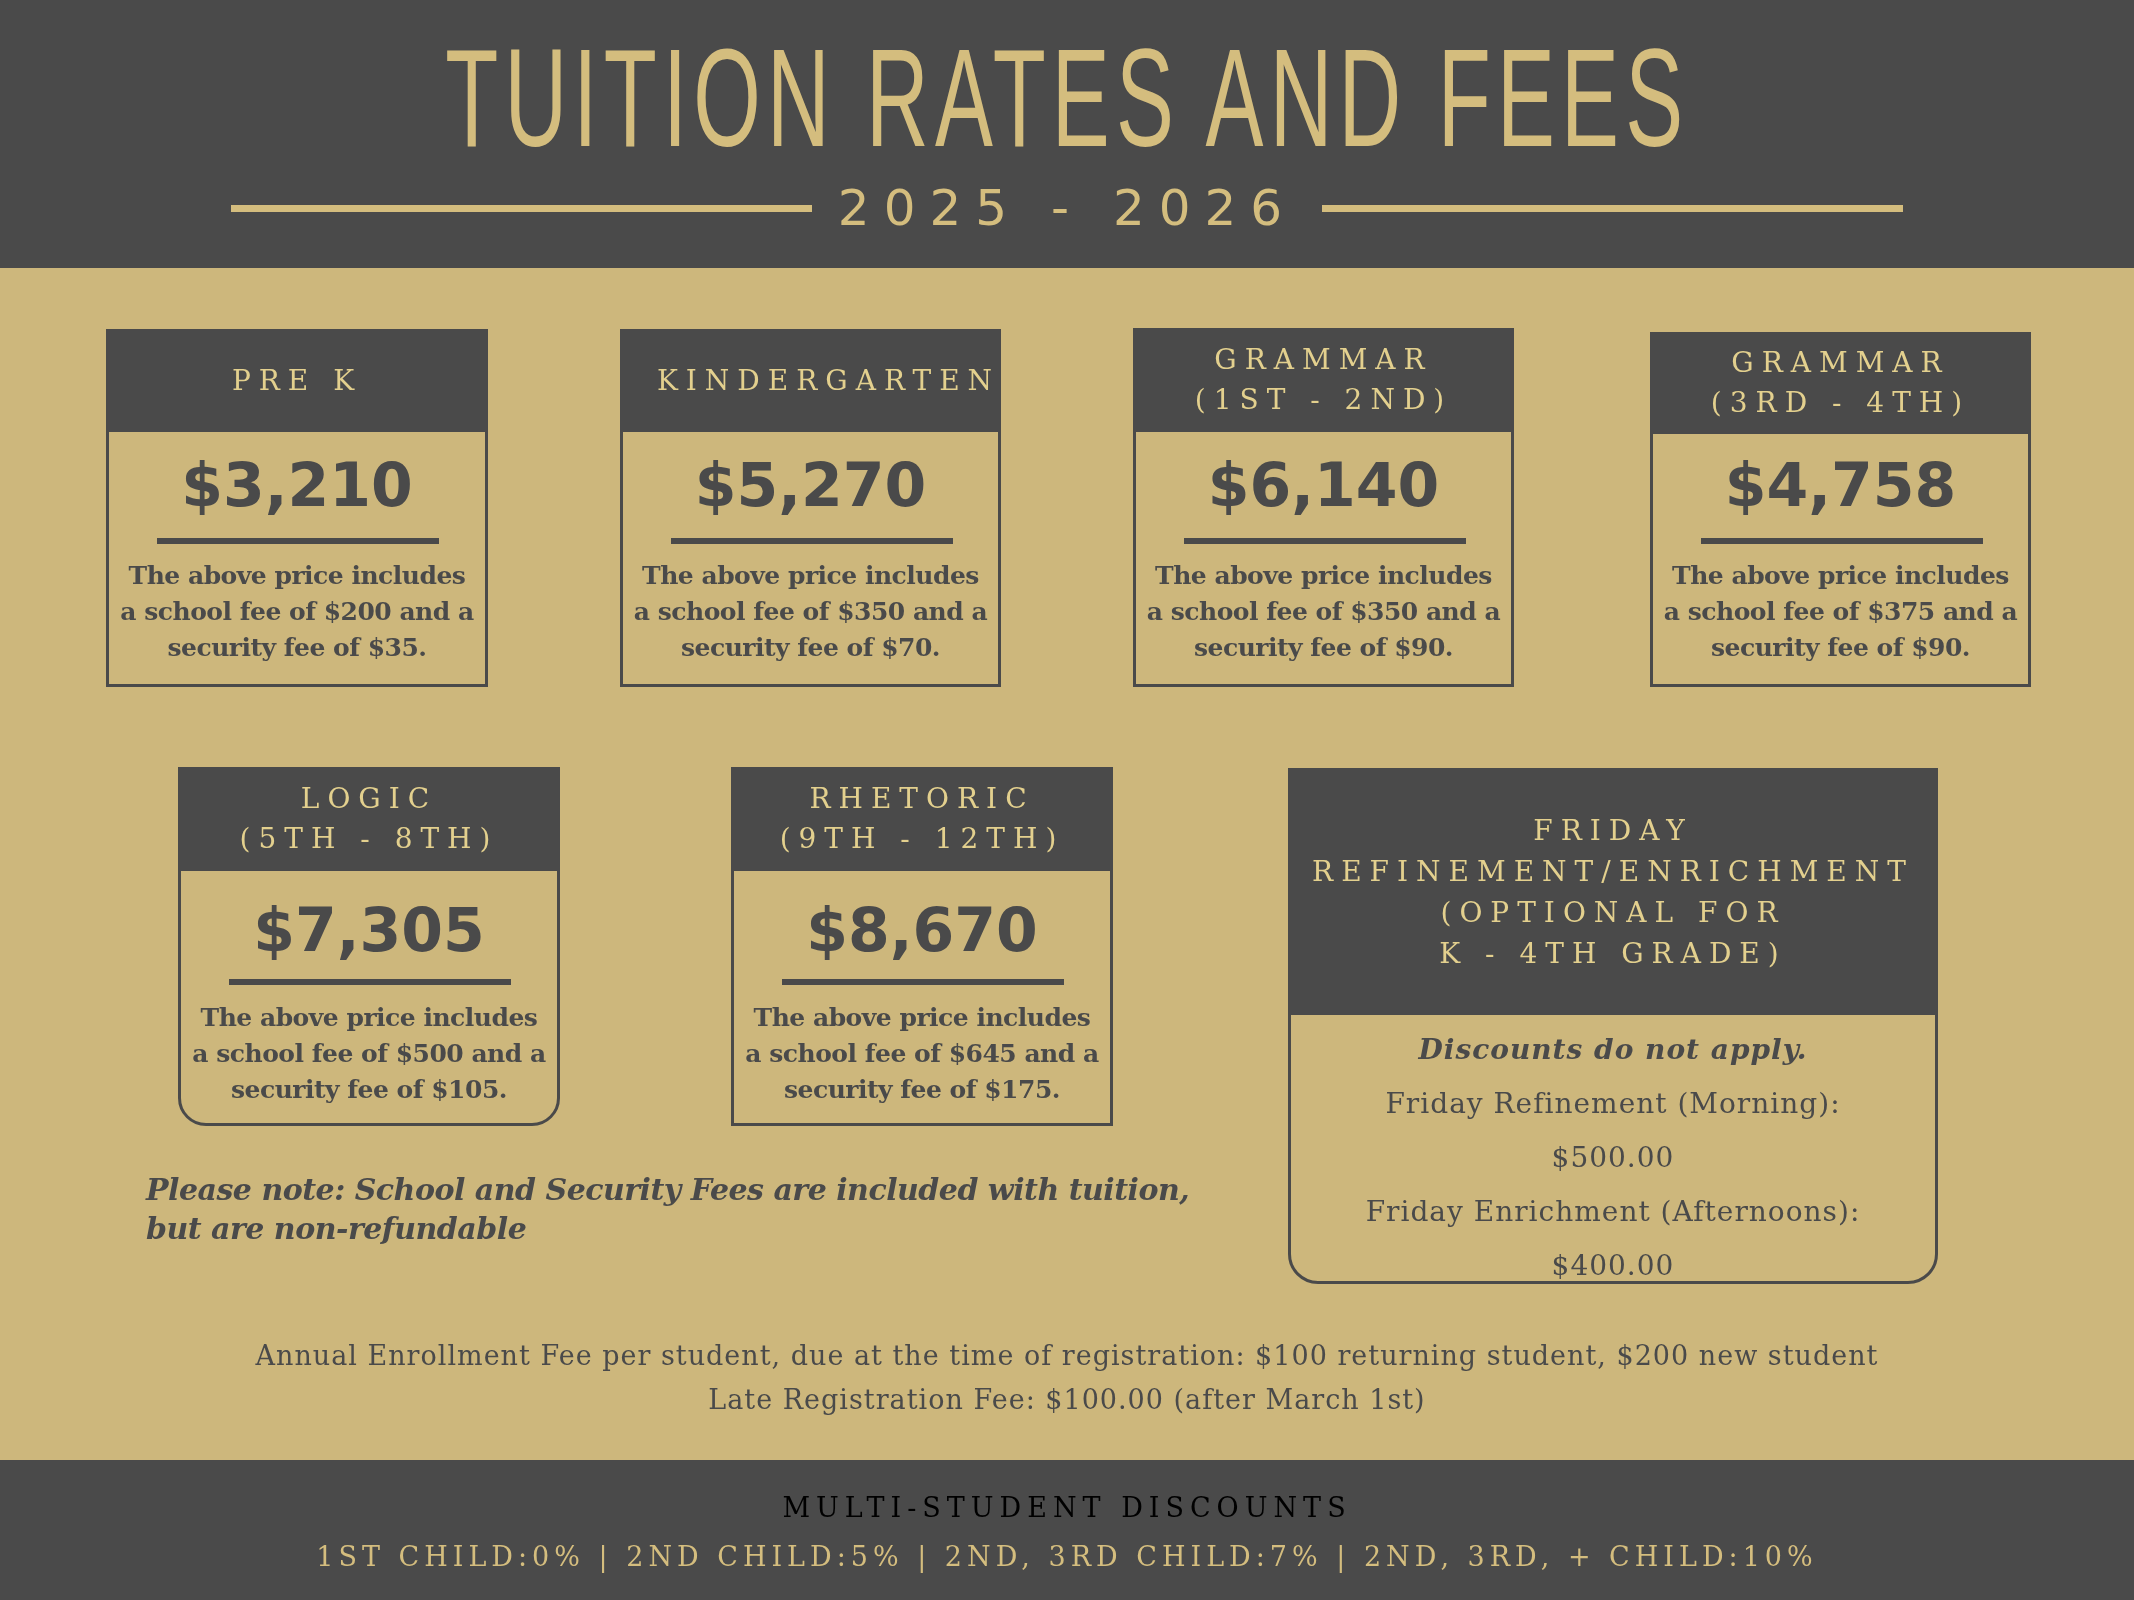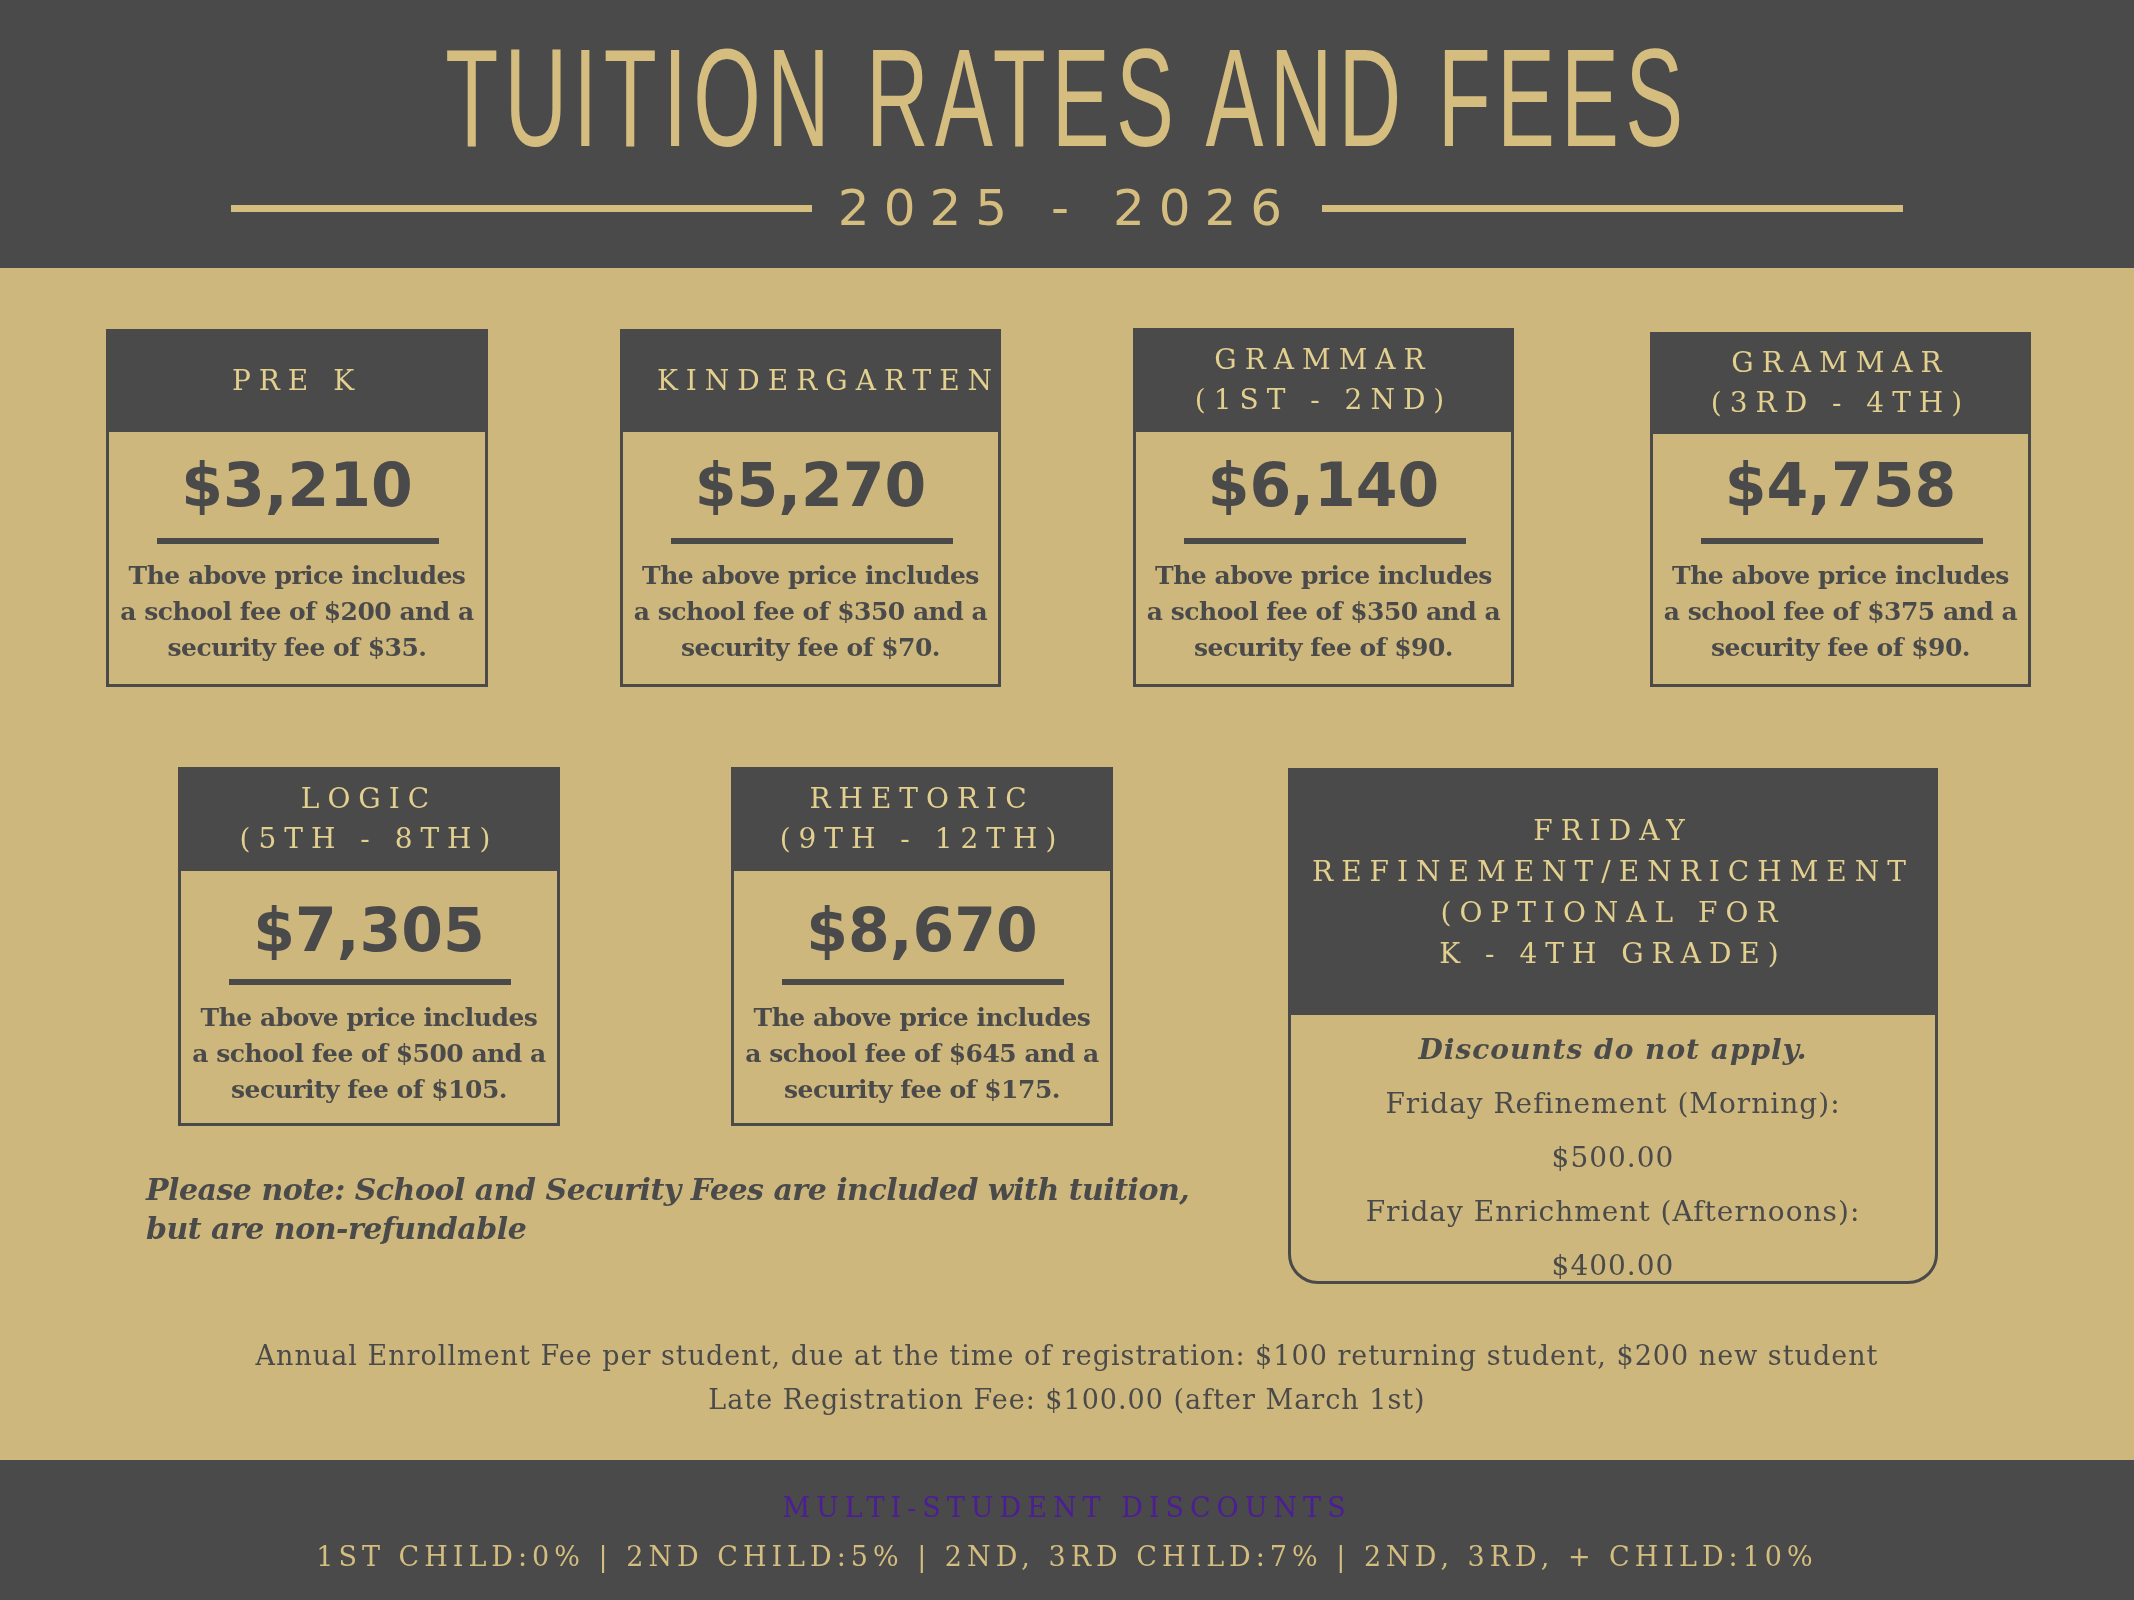--- a/index.html
+++ b/index.html
@@ -18,21 +18,21 @@
   .rule { position:absolute; height:6px; background:#4a4a4a; }
   .desc { position:absolute; left:0; right:0; text-align:center; font-family:"DejaVu Serif", serif; font-weight:bold; font-size:25px; line-height:36px; color:#4a4a4a; letter-spacing:-0.5px; }
   .fri-body { position:absolute; left:0; right:0; text-align:center; font-family:"DejaVu Serif", serif; font-size:28px; color:#4a4a4a; letter-spacing:1px; }
   .fri-body div { height:54px; line-height:54px; }
   .fri-body .italic { font-style:italic; font-weight:bold; }
 
   .note { left:146px; top:1170px; width:1100px; font-family:"DejaVu Serif", serif; font-style:italic; font-weight:bold; font-size:30px; line-height:39px; color:#4a4a4a; letter-spacing:-0.5px; }
   .fees { left:0; width:2134px; text-align:center; font-family:"DejaVu Serif", serif; font-size:27px; color:#4a4a4a; letter-spacing:1px; }
 
   .footer-band { left:0; top:1460px; width:2134px; height:140px; background:#4a4a4a; }
-  .footer-title { left:0; top:1488px; width:2134px; text-align:center; font-family:"DejaVu Serif", serif; font-size:27px; line-height:40px; letter-spacing:6px; color:#4c1d95; }
+  .footer-title { left:0; top:1488px; width:2134px; text-align:center; font-family:"DejaVu Serif", serif; font-size:27px; line-height:40px; letter-spacing:6px; color:#000000; }
   .footer-disc { left:0; top:1537px; width:2134px; text-align:center; font-family:"DejaVu Serif", serif; font-size:27px; line-height:40px; letter-spacing:5px; color:#d4bd7e; white-space:nowrap; }
 </style>
 </head>
 <body>
 
 <div class="abs header-band"></div>
 <div class="abs title-wrap">
   <span class="title">TUITION RATES AND FEES</span>
 </div>
 <div class="abs year-line" style="left:231px;width:581px;"></div>
@@ -86,21 +86,21 @@
   </div>
   <div class="price" style="top:115px;">$4,758</div>
   <div class="rule" style="left:48px;width:282px;top:203px;"></div>
   <div class="desc" style="top:223px;">
     <div>The above price includes</div>
     <div>a school fee of $375 and a</div>
     <div>security fee of $90.</div>
   </div>
 </div>
 
-<div class="abs card" style="left:178px;top:767px;width:382px;height:359px;">
+<div class="abs card" style="left:178px;top:767px;width:382px;height:359px;border-radius:28px;">
   <div class="card-head" style="height:104px;">
     <span>LOGIC</span>
     <span>(5TH - 8TH)</span>
   </div>
   <div class="price" style="top:125px;">$7,305</div>
   <div class="rule" style="left:48px;width:282px;top:209px;"></div>
   <div class="desc" style="top:230px;">
     <div>The above price includes</div>
     <div>a school fee of $500 and a</div>
     <div>security fee of $105.</div>

